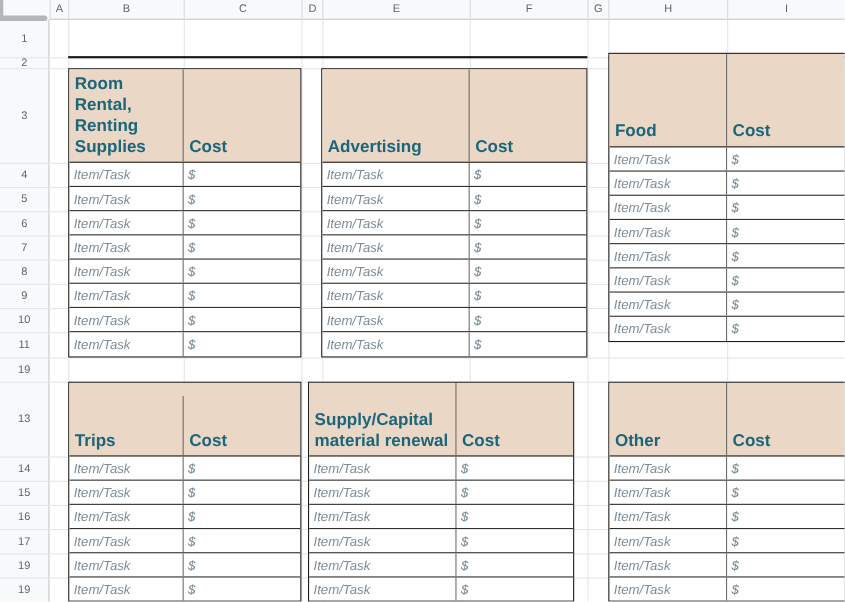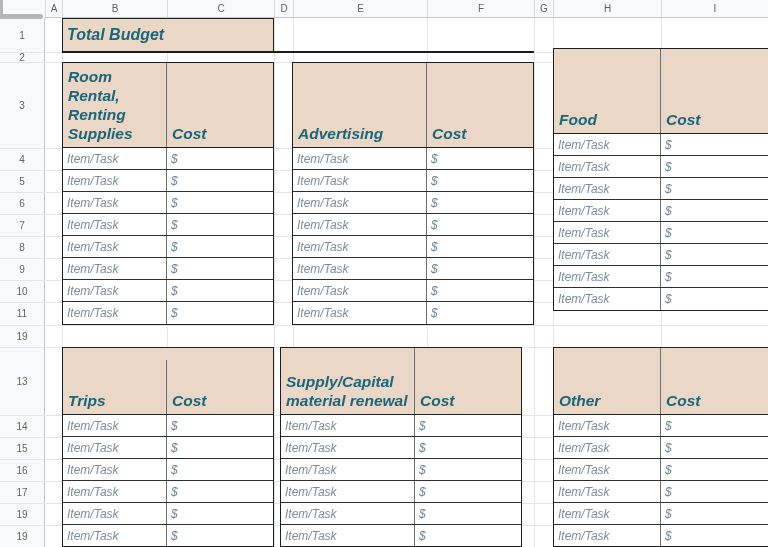--- a/index.html
+++ b/index.html
@@ -34,21 +34,21 @@
   
   .blkline { position:absolute; top:51px; height:2px; background:#1c1c1c; }
   
   .tbl { position:absolute; box-sizing:border-box; border:1px solid #1f1f1f;
     background:#fff; overflow:hidden; }
   .thead { display:flex; background:var(--tan); border-bottom:1px solid #1f1f1f;
     box-sizing:border-box; }
   .thead.tall  { height:85px; }
   .thead.short { height:67px; }
   .th { display:flex; align-items:flex-end; padding:2px 5px 3px; box-sizing:border-box;
-    font-weight:bold; font-style:italic; font-size:15.5px; line-height:1.22;
+    font-weight:bold; font-size:15.5px; line-height:1.22;
     color:var(--teal); }
   .th.name { border-right:1px solid #6e6e6e; }
   .th.cost { flex:1; }
   .tr { display:flex; height:22px; border-bottom:1px solid #2f2f2f; box-sizing:border-box; }
   .tr:last-child { border-bottom:none; }
   .td { display:flex; align-items:center; padding:0 4px; box-sizing:border-box;
     font-style:italic; font-size:12px; }
   .td.item { color:var(--item); border-right:1px solid #6e6e6e; }
   .td.cost { flex:1; color:var(--cost); }
 </style>
@@ -118,21 +118,20 @@
       <div class="rowhead-cell" style="top: 481px; height: 22px;">17</div>
       <div class="rowhead-cell" style="top: 503px; height: 22px;">19</div>
       <div class="rowhead-cell" style="top: 525px; height: 22px;">19</div>
     </div>
 
   <div class="corner">
     <div class="pane-bar-v"></div>
     <div class="pane-bar-h"></div>
   </div>
 
-  <div class="title-cell">Total Budget</div>
 
   <div class="blkline" style="left:62px; width:472px;"></div>
   <div class="blkline" style="left:553px; width:215px;"></div>
 
   <div class="tbl" style="left:62px; top:62px; width:212px; height:263px;">
     <div class="thead tall">
       <div class="th name" style="flex:0 0 104px;">Room Rental, Renting Supplies</div>
       <div class="th cost">Cost</div>
     </div>
     <div>

